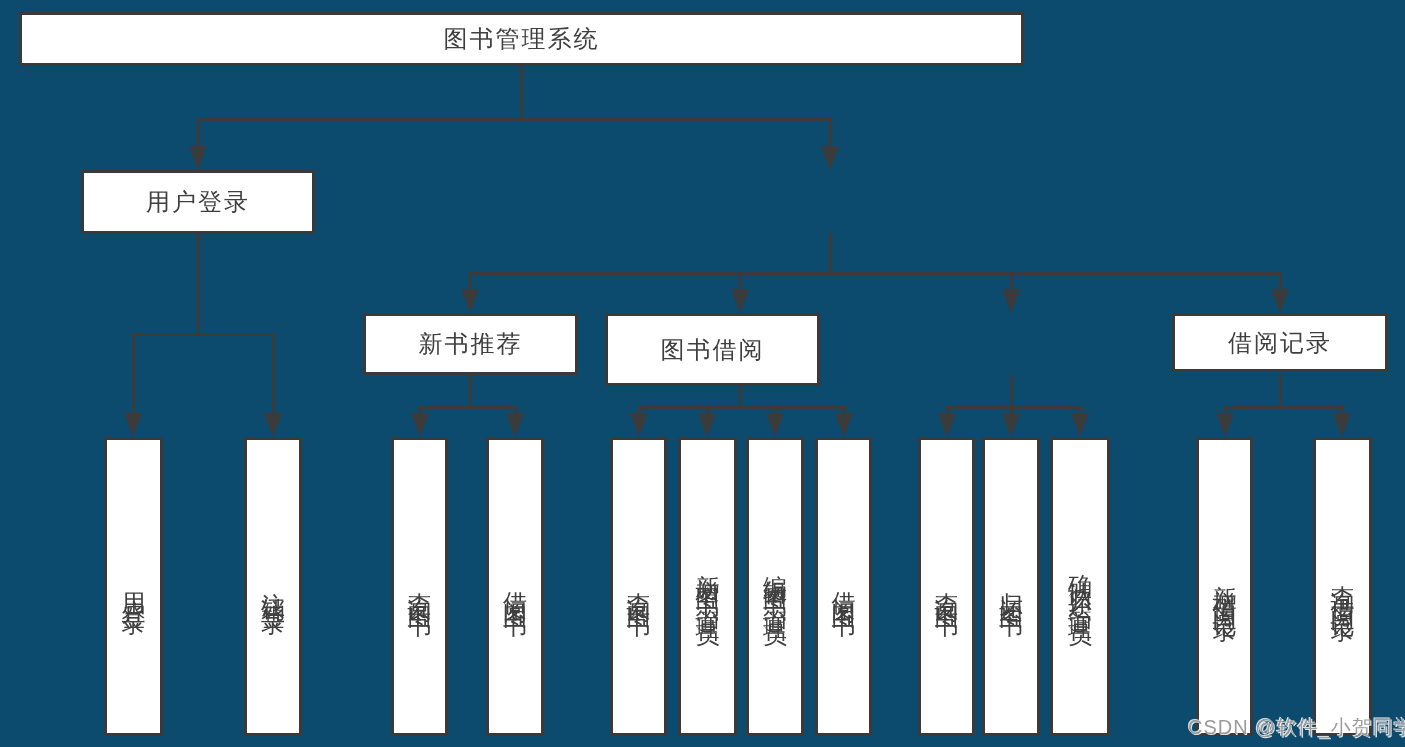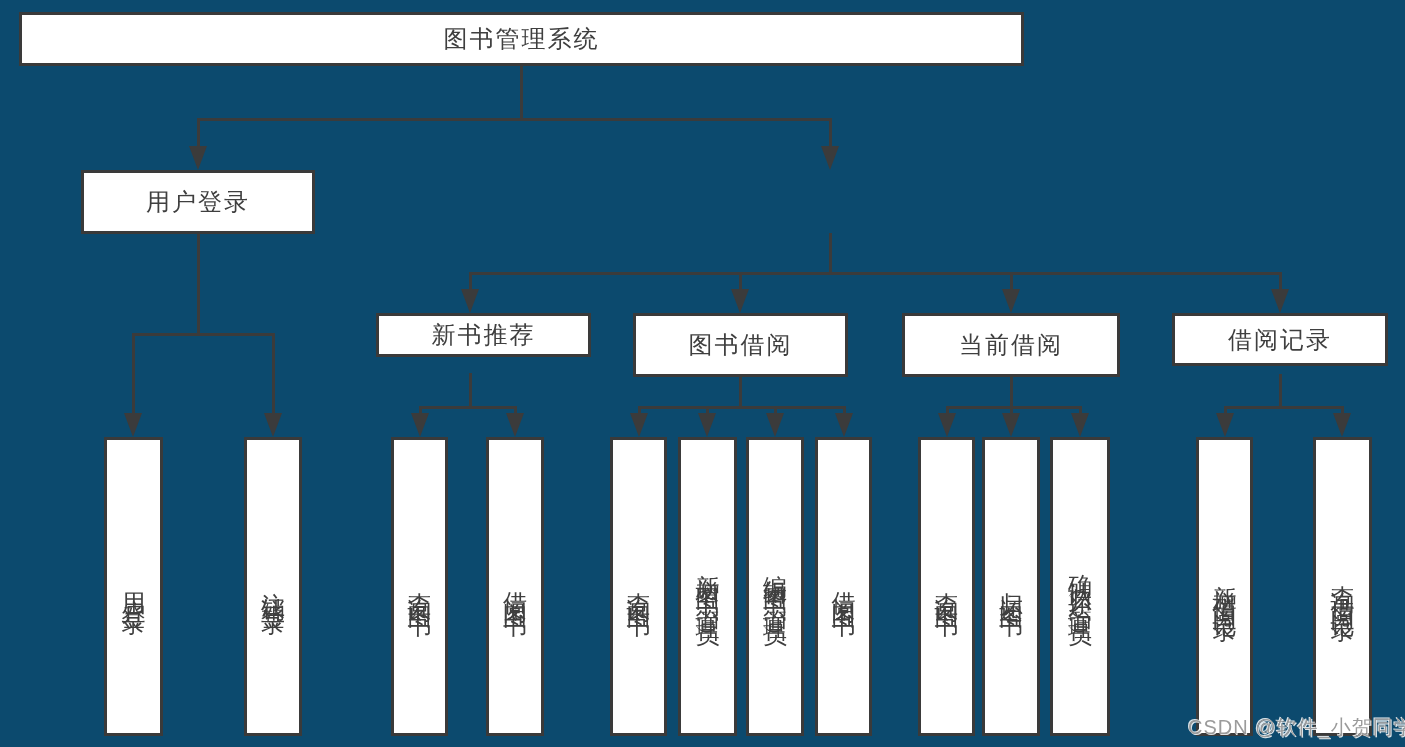--- a/index.html
+++ b/index.html
@@ -111,24 +111,23 @@
     <div class="line" style="left: 1009.5px; top: 405.5px; width: 3px; height: 16px;"></div>
     <div class="arrowhead" style="left: 1002px; top: 413px;"></div>
     <div class="line" style="left: 1078.5px; top: 405.5px; width: 3px; height: 16px;"></div>
     <div class="arrowhead" style="left: 1071px; top: 413px;"></div>
     <div class="line" style="left: 1223.5px; top: 405.5px; width: 3px; height: 16px;"></div>
     <div class="arrowhead" style="left: 1216px; top: 413px;"></div>
     <div class="line" style="left: 1340.5px; top: 405.5px; width: 3px; height: 16px;"></div>
     <div class="arrowhead" style="left: 1333px; top: 413px;"></div>
     <div class="node" style="left: 19px; top: 12px; width: 1005px; height: 54px;">图书管理系统</div>
     <div class="node" style="left: 81px; top: 170px; width: 234px; height: 64px;">用户登录</div>
-    <div class="node" style="left: 376px; top: 313px; width: 215px; height: 44px;">新书推荐</div>
-    <div class="node" style="left: 633px; top: 313px; width: 215px; height: 64px;">图书借阅</div>
-    <div class="node" style="left: 902px; top: 313px; width: 218px; height: 64px;">当前借阅</div>
-    <div class="node" style="left: 1172px; top: 313px; width: 216px; height: 53px;">借阅记录</div>
+    <div class="node" style="left: 363px; top: 313px; width: 215px; height: 62px;">新书推荐</div>
+    <div class="node" style="left: 605px; top: 313px; width: 215px; height: 73px;">图书借阅</div>
+    <div class="node" style="left: 1172px; top: 313px; width: 216px; height: 59px;">借阅记录</div>
     <div class="node vert" style="left: 104px; top: 437px; width: 59px; height: 299px;">用户登录</div>
     <div class="node vert" style="left: 244px; top: 437px; width: 58px; height: 299px;">注销登录</div>
     <div class="node vert" style="left: 391px; top: 437px; width: 57px; height: 299px;">查询图书</div>
     <div class="node vert" style="left: 486px; top: 437px; width: 58px; height: 299px;">借阅图书</div>
     <div class="node vert" style="left: 610px; top: 437px; width: 57px; height: 299px;">查询图书</div>
     <div class="node vert" style="left: 678px; top: 437px; width: 59px; height: 299px;">新增图书（管理员）</div>
     <div class="node vert" style="left: 746px; top: 437px; width: 58px; height: 299px;">编辑图书（管理员）</div>
     <div class="node vert" style="left: 815px; top: 437px; width: 57px; height: 299px;">借阅图书</div>
     <div class="node vert" style="left: 918px; top: 437px; width: 57px; height: 299px;">查询图书</div>
     <div class="node vert" style="left: 982px; top: 437px; width: 58px; height: 299px;">归还图书</div>

